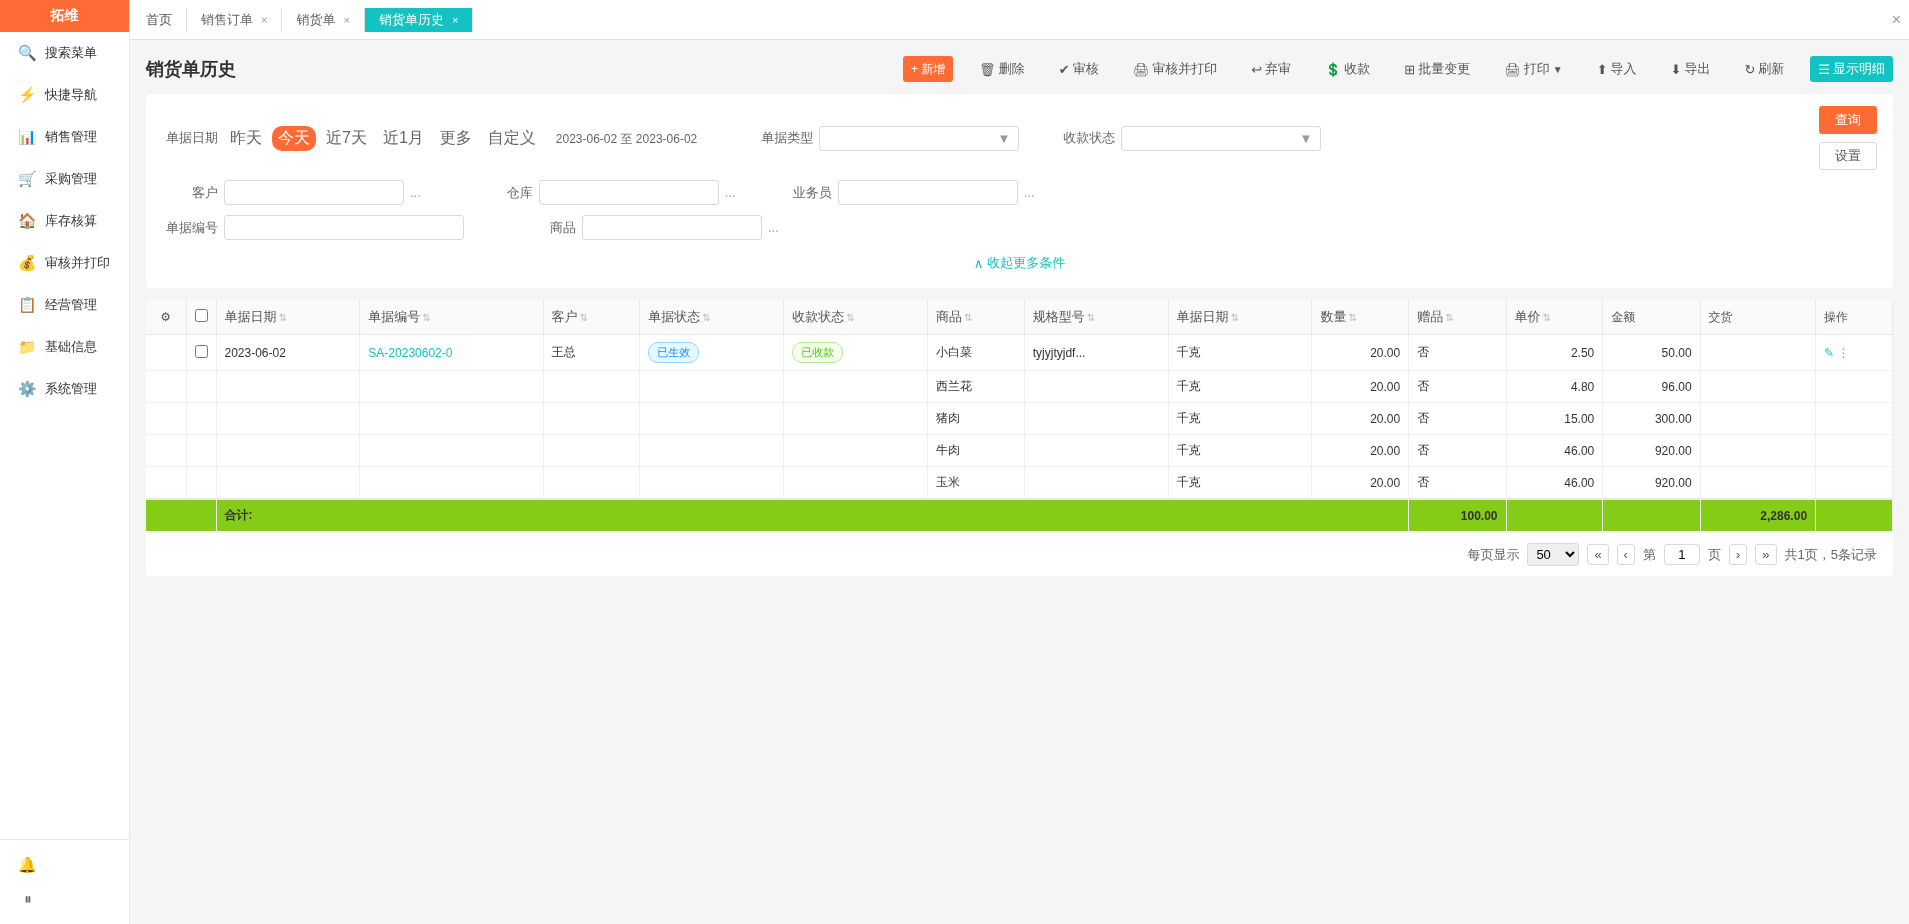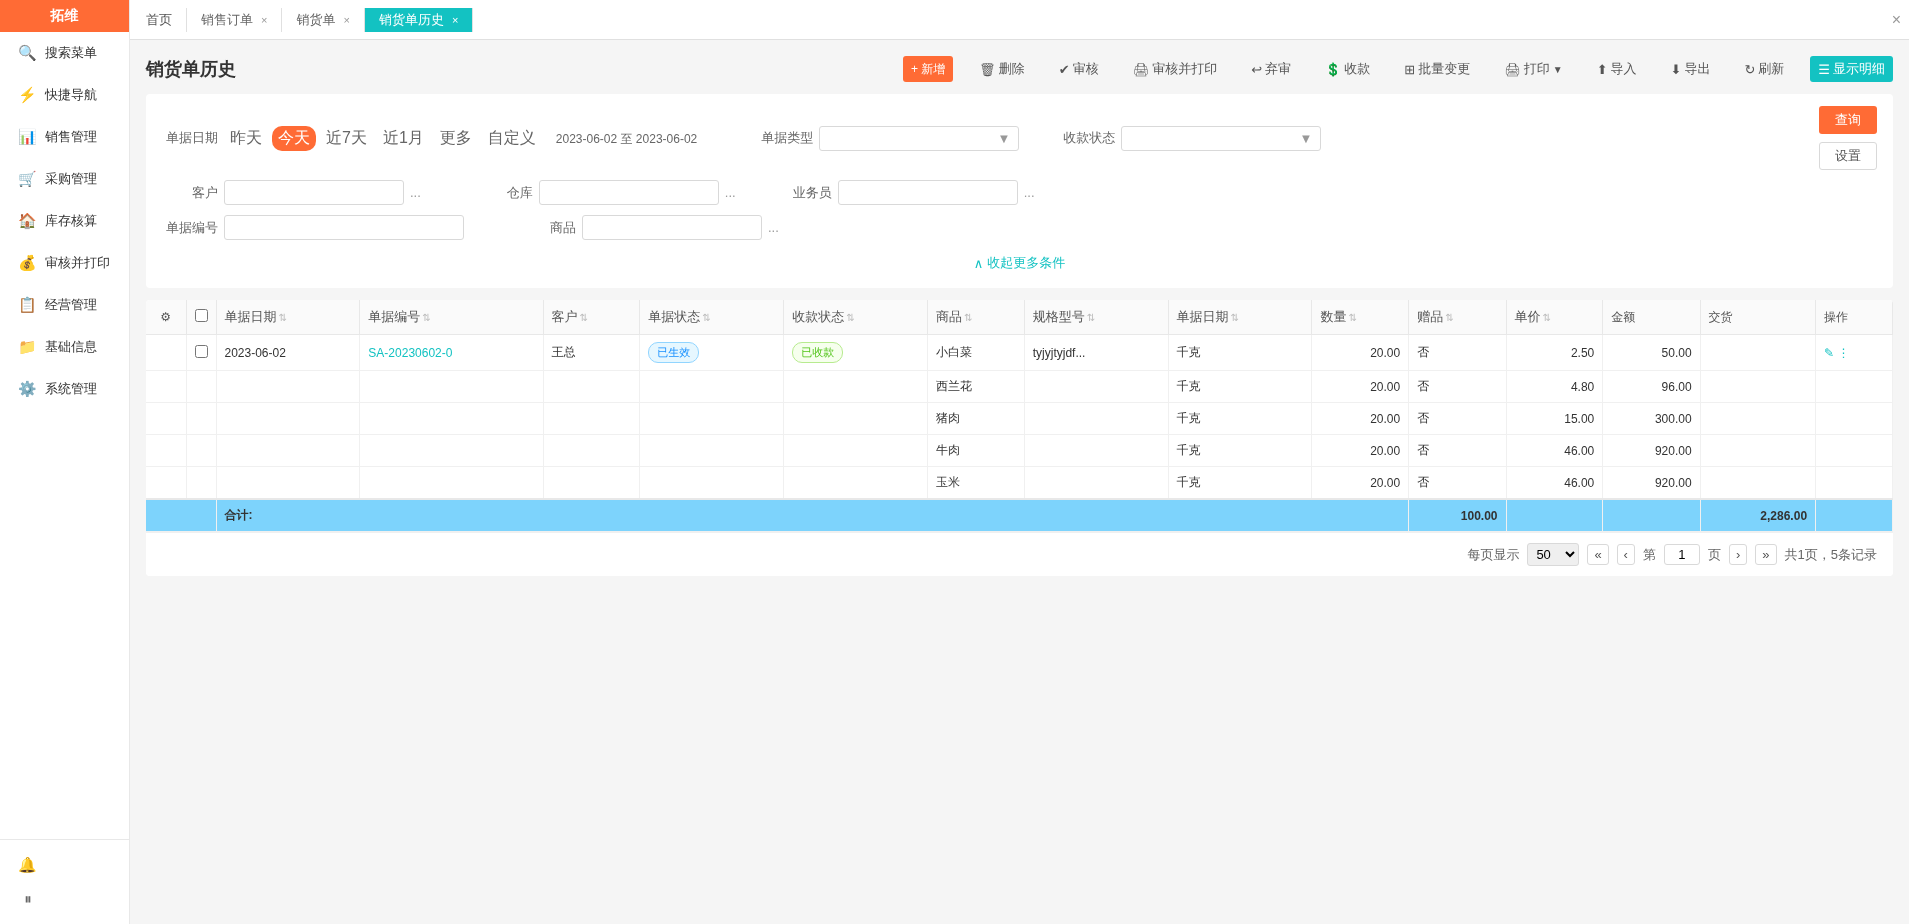--- a/index.html
+++ b/index.html
@@ -64,21 +64,21 @@
     .data-table td:first-child { text-align: center; color: #999; }
     .status-badge { display: inline-block; padding: 2px 8px; border-radius: 10px; font-size: 11px; }
     .status-effective { background: #e6f7ff; color: #1890ff; border: 1px solid #91d5ff; }
     .status-received { background: #f6ffed; color: #52c41a; border: 1px solid #b7eb8f; }
     .action-link { color: #13c2c2; cursor: pointer; font-size: 12px; text-decoration: none; }
     .gear-col { width: 36px; text-align: center; }
     .checkbox-col { width: 30px; text-align: center; }
     input[type="checkbox"] { cursor: pointer; }
 
     
-    .summary-row { background: #7dd3fc; border-top: 2px solid #e8e8e8; }
+    .summary-row { background: #84cc16; border-top: 2px solid #e8e8e8; }
     .summary-row td { font-weight: bold; color: #333; }
 
     
     .pagination-bar { display: flex; align-items: center; justify-content: flex-end; padding: 10px 16px; background: #fff; border-top: 1px solid #f0f0f0; gap: 8px; }
     .pagination-label { color: #666; }
     .pagination-select { border: 1px solid #d9d9d9; border-radius: 3px; padding: 2px 4px; }
     .pagination-btn { border: 1px solid #d9d9d9; background: #fff; border-radius: 3px; padding: 2px 6px; cursor: pointer; color: #555; }
     .pagination-btn:disabled { color: #ccc; cursor: not-allowed; }
     .pagination-page { border: 1px solid #d9d9d9; border-radius: 3px; padding: 2px 6px; width: 36px; text-align: center; }
     .pagination-info { color: #666; }

